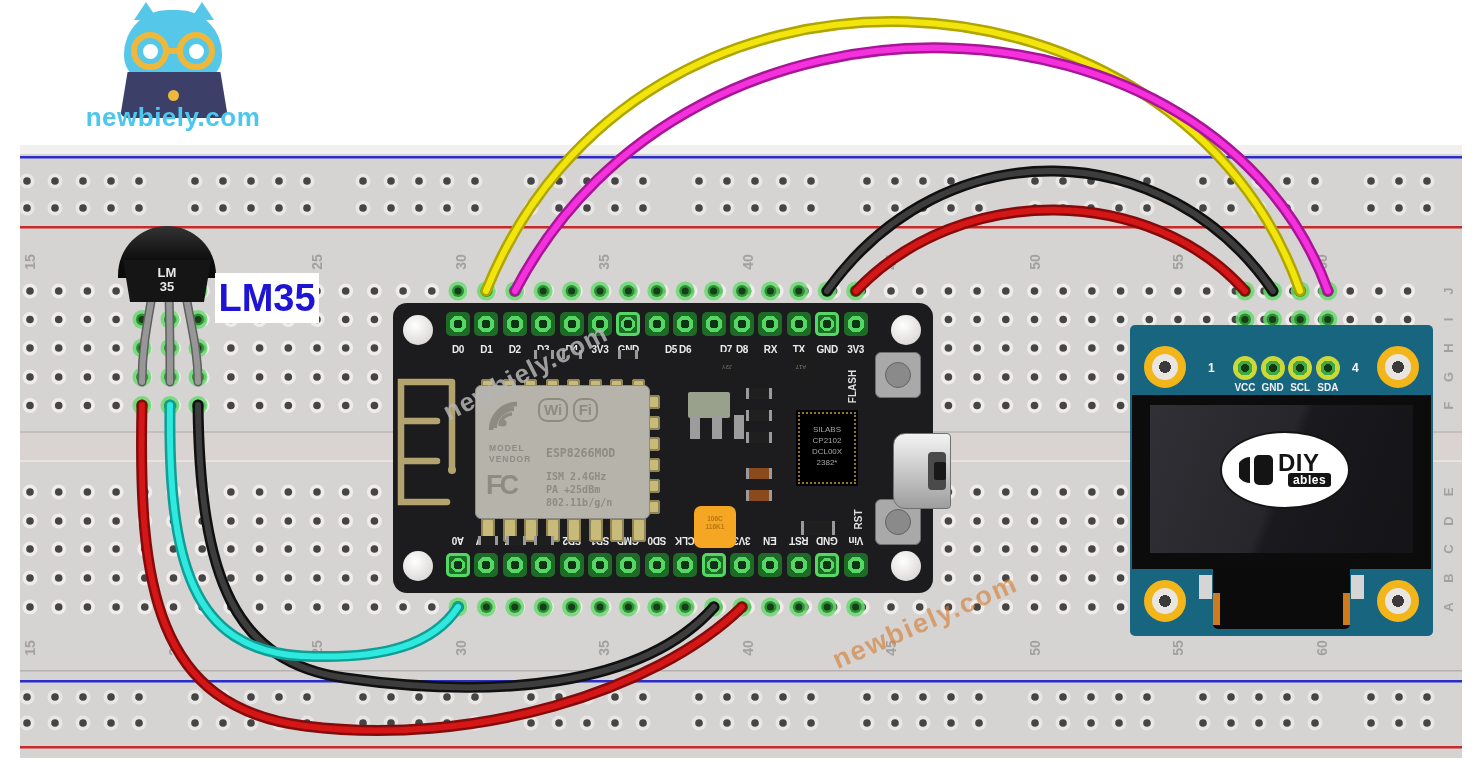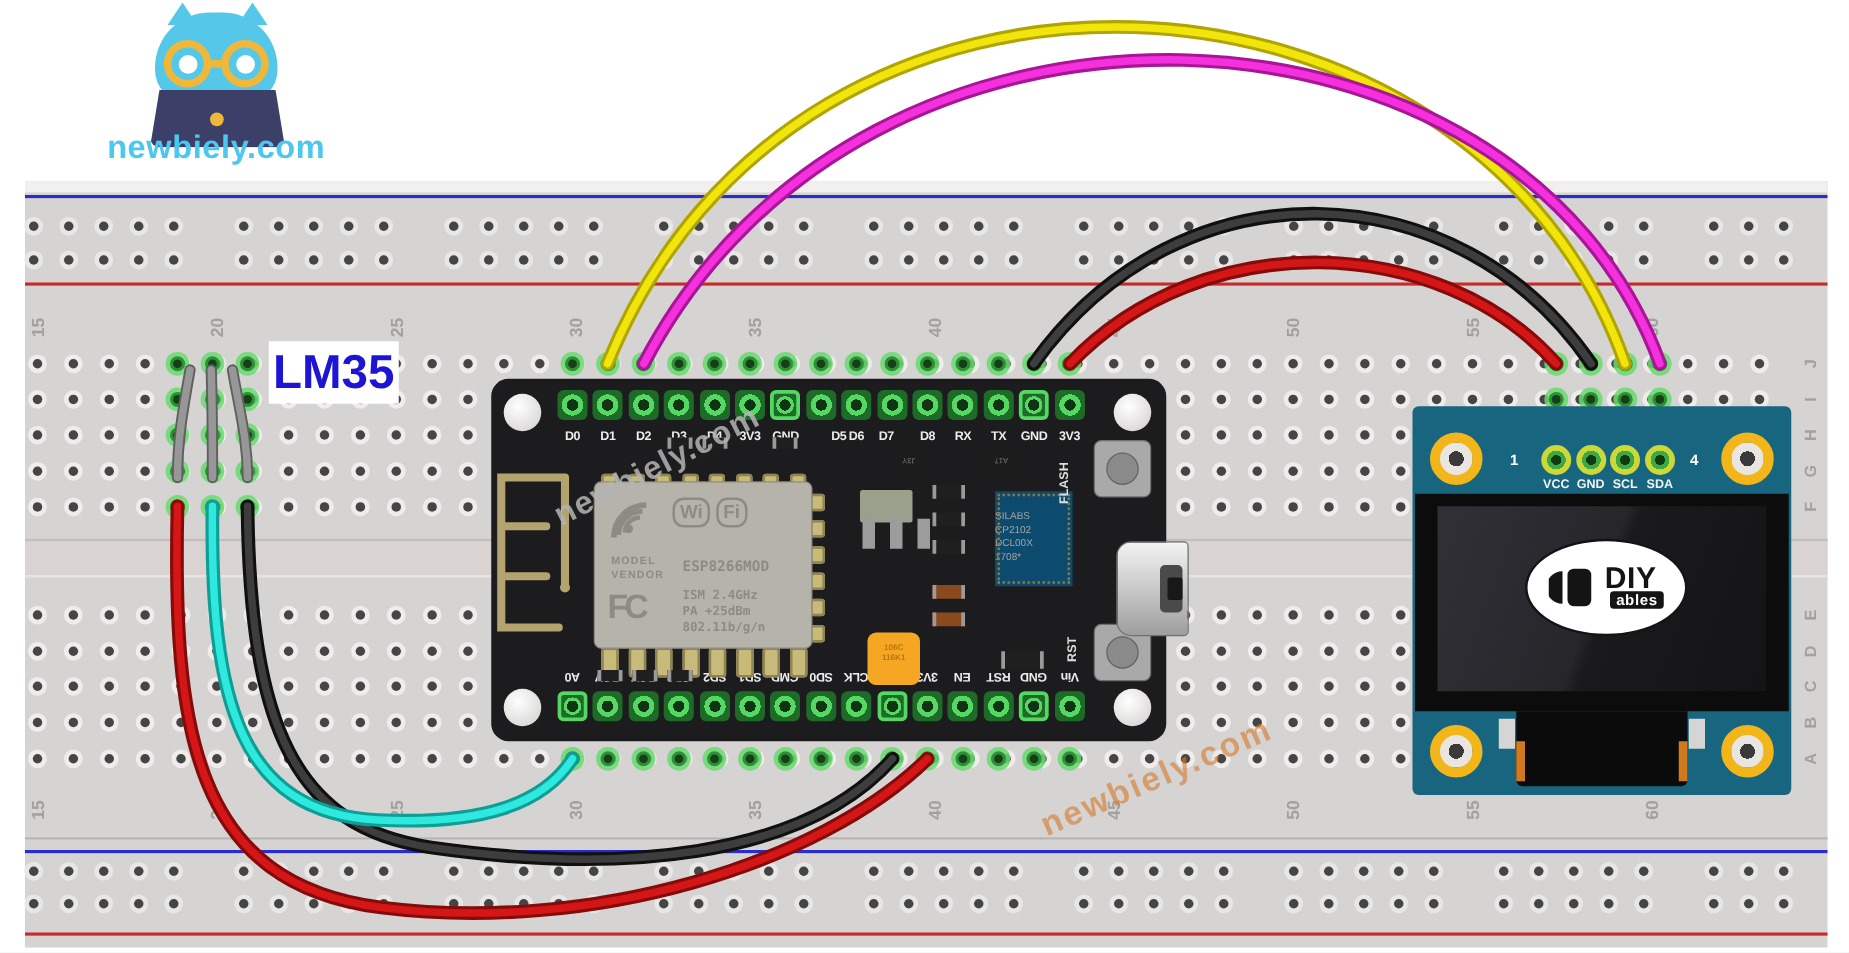--- a/index.html
+++ b/index.html
@@ -57,21 +57,21 @@
           background:radial-gradient(circle,#3a3a3a 0 6px,#e9e6e2 6px);box-sizing:border-box;}
   .opin{position:absolute;width:24px;height:24px;border-radius:50%;
         background:radial-gradient(circle,#123a12 0 4px,#3da844 4px 7.5px,#ccd838 7.5px);}
   .opinlab{position:absolute;width:30px;text-align:center;font-size:10px;font-weight:bold;color:#f2f2f2;}
   .pin-num{position:absolute;color:#fff;font-size:12px;font-weight:bold;}
   #oled-screen{left:2px;top:70px;width:299px;height:174px;background:#0c0c0c;}
   #oled-panel{left:20px;top:80px;width:263px;height:148px;
       background:linear-gradient(110deg,#303036 0%,#26262b 48%,#1a1a1e 52%,#141417 100%);}
   #diy-ellipse{left:90px;top:106px;width:126px;height:74px;background:#fff;border:2px solid #141414;
       border-radius:50%;display:flex;align-items:center;justify-content:center;gap:3px;z-index:2;}
-  #diy-text{font-size:24px;font-weight:800;color:#141414;line-height:20px;letter-spacing:.5px;text-align:center;}
+  #diy-text{font-size:24px;font-weight:800;color:#141414;line-height:20px;letter-spacing:.5px;}
   #ables-badge{background:#141414;color:#fff;font-size:12px;font-weight:bold;padding:0 5px;border-radius:3px;
       margin-left:10px;letter-spacing:.5px;}
 </style>
 </head>
 <body>
 
 <div id="stage">
 
   <svg id="bb" class="layer" width="1479" height="762">
       <rect x="20" y="145" width="1442" height="613" fill="#d6d3d3"></rect>
@@ -1612,20 +1612,28 @@
     <div class="abs lens" style="left:53px;top:30px;"></div>
     <div class="abs lens" style="left:99px;top:30px;"></div>
     <div class="abs" style="left:88px;top:46px;width:14px;height:6px;background:#f0b83a;"></div>
     <div class="abs pupil" style="left:65px;top:42px;"></div>
     <div class="abs pupil" style="left:111px;top:42px;"></div>
     <div class="abs laptop"></div>
     <div class="abs lapdot" style="left:90px;top:88px;"></div>
     <div class="abs" id="logo-text">newbiely.com</div>
   </div>
 
+  <div id="lm35-body" class="abs">
+    <div class="abs lm-dome"></div>
+    <div class="abs lm-face"></div>
+    <div class="abs lm-mark">
+      <span>LM</span><br>
+      <span>35</span>
+    </div>
+  </div>
 
   <div id="nodemcu" class="abs">
     <div class="abs mhole" style="left:10px;top:12px;"></div>
     <div class="abs mhole" style="left:498px;top:12px;"></div>
     <div class="abs mhole" style="left:10px;top:248px;"></div>
     <div class="abs mhole" style="left:498px;top:248px;"></div>
 
     <div id="top-pins">
         <div class="bpin" style="left: 53px; top: 9px;"></div>
         <div class="npinlab" style="left: 50px; top: 41px;">D0</div>
@@ -1639,21 +1647,21 @@
         <div class="npinlab" style="left: 163.6px; top: 41px;">D4</div>
         <div class="bpin" style="left: 195px; top: 9px;"></div>
         <div class="npinlab" style="left: 192px; top: 41px;">3V3</div>
         <div class="bpin sq" style="left: 223.4px; top: 9px;"></div>
         <div class="npinlab" style="left: 220.4px; top: 41px;">GND</div>
         <div class="bpin" style="left: 251.8px; top: 9px;"></div>
         <div class="npinlab" style="left: 263px; top: 41px;">D5</div>
         <div class="bpin" style="left: 280.2px; top: 9px;"></div>
         <div class="npinlab" style="left: 277.2px; top: 41px;">D6</div>
         <div class="bpin" style="left: 308.6px; top: 9px;"></div>
-        <div class="npinlab" style="left: 301px; top: 41px; text-align: center;">D7</div>
+        <div class="npinlab" style="left: 318px; top: 41px; text-align: center;">D7</div>
         <div class="bpin" style="left: 337px; top: 9px;"></div>
         <div class="npinlab" style="left: 334px; top: 41px;">D8</div>
         <div class="bpin" style="left: 365.4px; top: 9px;"></div>
         <div class="npinlab" style="left: 362.4px; top: 41px;">RX</div>
         <div class="bpin" style="left: 393.8px; top: 9px;"></div>
         <div class="npinlab" style="left: 390.8px; top: 41px;">TX</div>
         <div class="bpin sq" style="left: 422.2px; top: 9px;"></div>
         <div class="npinlab" style="left: 419.2px; top: 41px;">GND</div>
         <div class="bpin" style="left: 450.6px; top: 9px;"></div>
         <div class="npinlab" style="left: 447.6px; top: 41px;">3V3</div>
@@ -1739,25 +1747,25 @@
         <div>PA  +25dBm</div>
         <div>802.11b/g/n</div>
       </div>
     </div>
 
     <div class="abs" style="left:295px;top:89px;width:42px;height:26px;background:#99a18c;border-radius:2px;"></div>
     <div class="abs" style="left:297px;top:112px;width:10px;height:24px;background:#9c9c9c;"></div>
     <div class="abs" style="left:319px;top:112px;width:10px;height:24px;background:#9c9c9c;"></div>
     <div class="abs" style="left:341px;top:112px;width:10px;height:24px;background:#9c9c9c;"></div>
 
-    <div class="abs" style="left:403px;top:90px;width:62px;height:76px;background:#0c4a6e;outline:2px dotted #93762a;outline-offset:-4px;color:#a5a5a5;font-size:8px;text-align:left;padding-top:14px;box-sizing:border-box;line-height:11px;">
+    <div class="abs" style="left:403px;top:107px;width:62px;height:76px;background:#000000;outline:2px dotted #93762a;outline-offset:-4px;color:#a5a5a5;font-size:8px;text-align:center;padding-top:14px;box-sizing:border-box;line-height:11px;">
       <div>SILABS</div>
       <div>CP2102</div>
       <div>DCL00X</div>
-      <div>1708*</div>
+      <div>2382*</div>
     </div>
 
     <div class="abs" style="left:301px;top:203px;width:42px;height:42px;background:#f5a623;border-radius:7px;color:#b5790f;font-size:6.5px;font-weight:bold;text-align:center;padding-top:9px;box-sizing:border-box;line-height:8px;">
       <div>106C</div>
       <div>116K1</div>
     </div>
 
     <div class="abs" style="left:323px;top:49px;width:22px;height:30px;background:#1c1c1c;color:#777;font-size:6px;text-align:center;line-height:30px;transform:rotate(180deg);">J3Y</div>
     <div class="abs" style="left:397px;top:49px;width:22px;height:30px;background:#1c1c1c;color:#777;font-size:6px;text-align:center;line-height:30px;transform:rotate(180deg);">A17</div>
 

